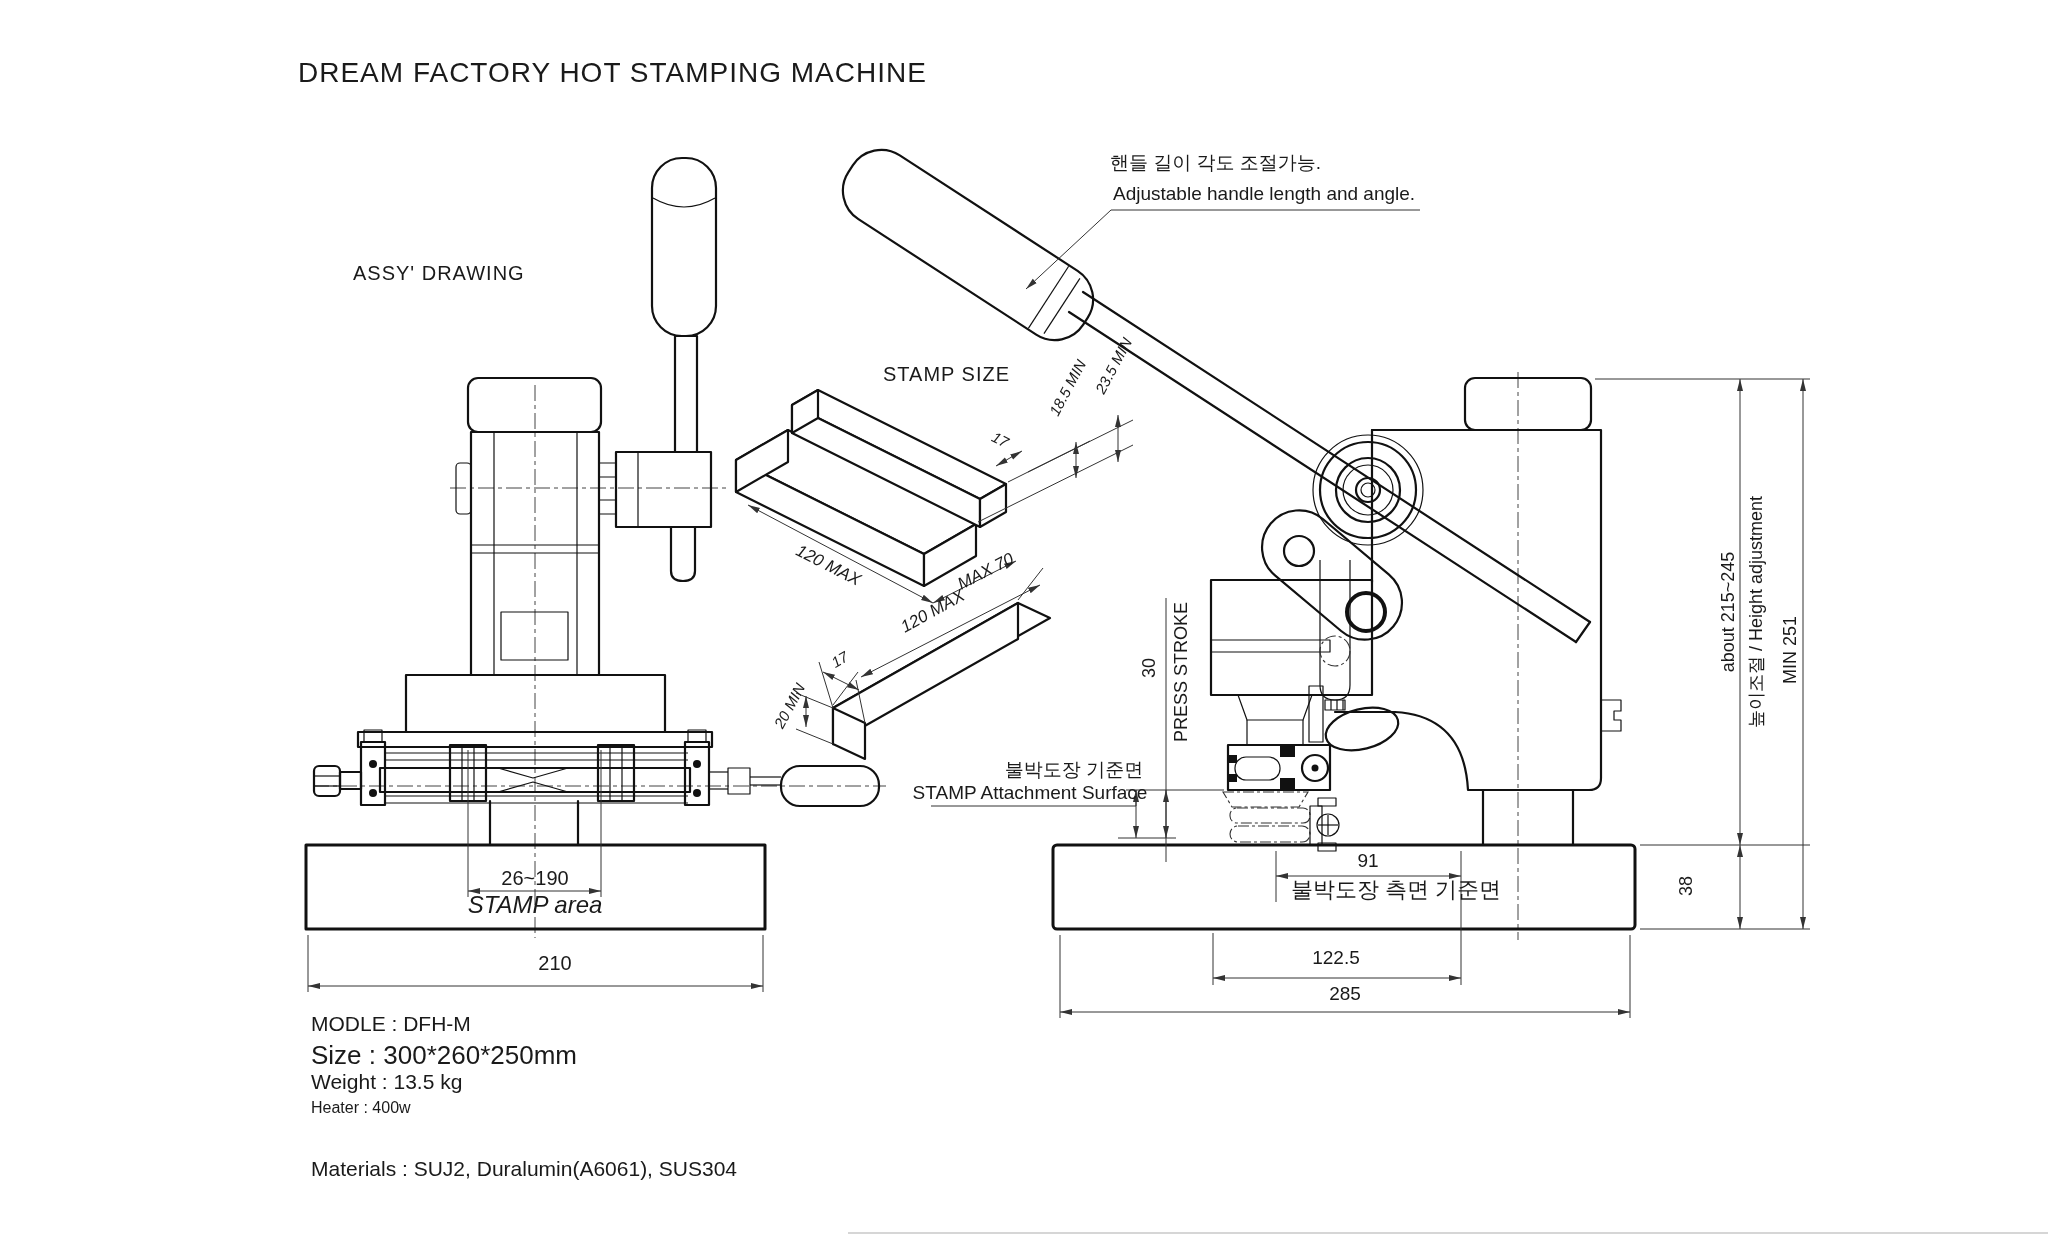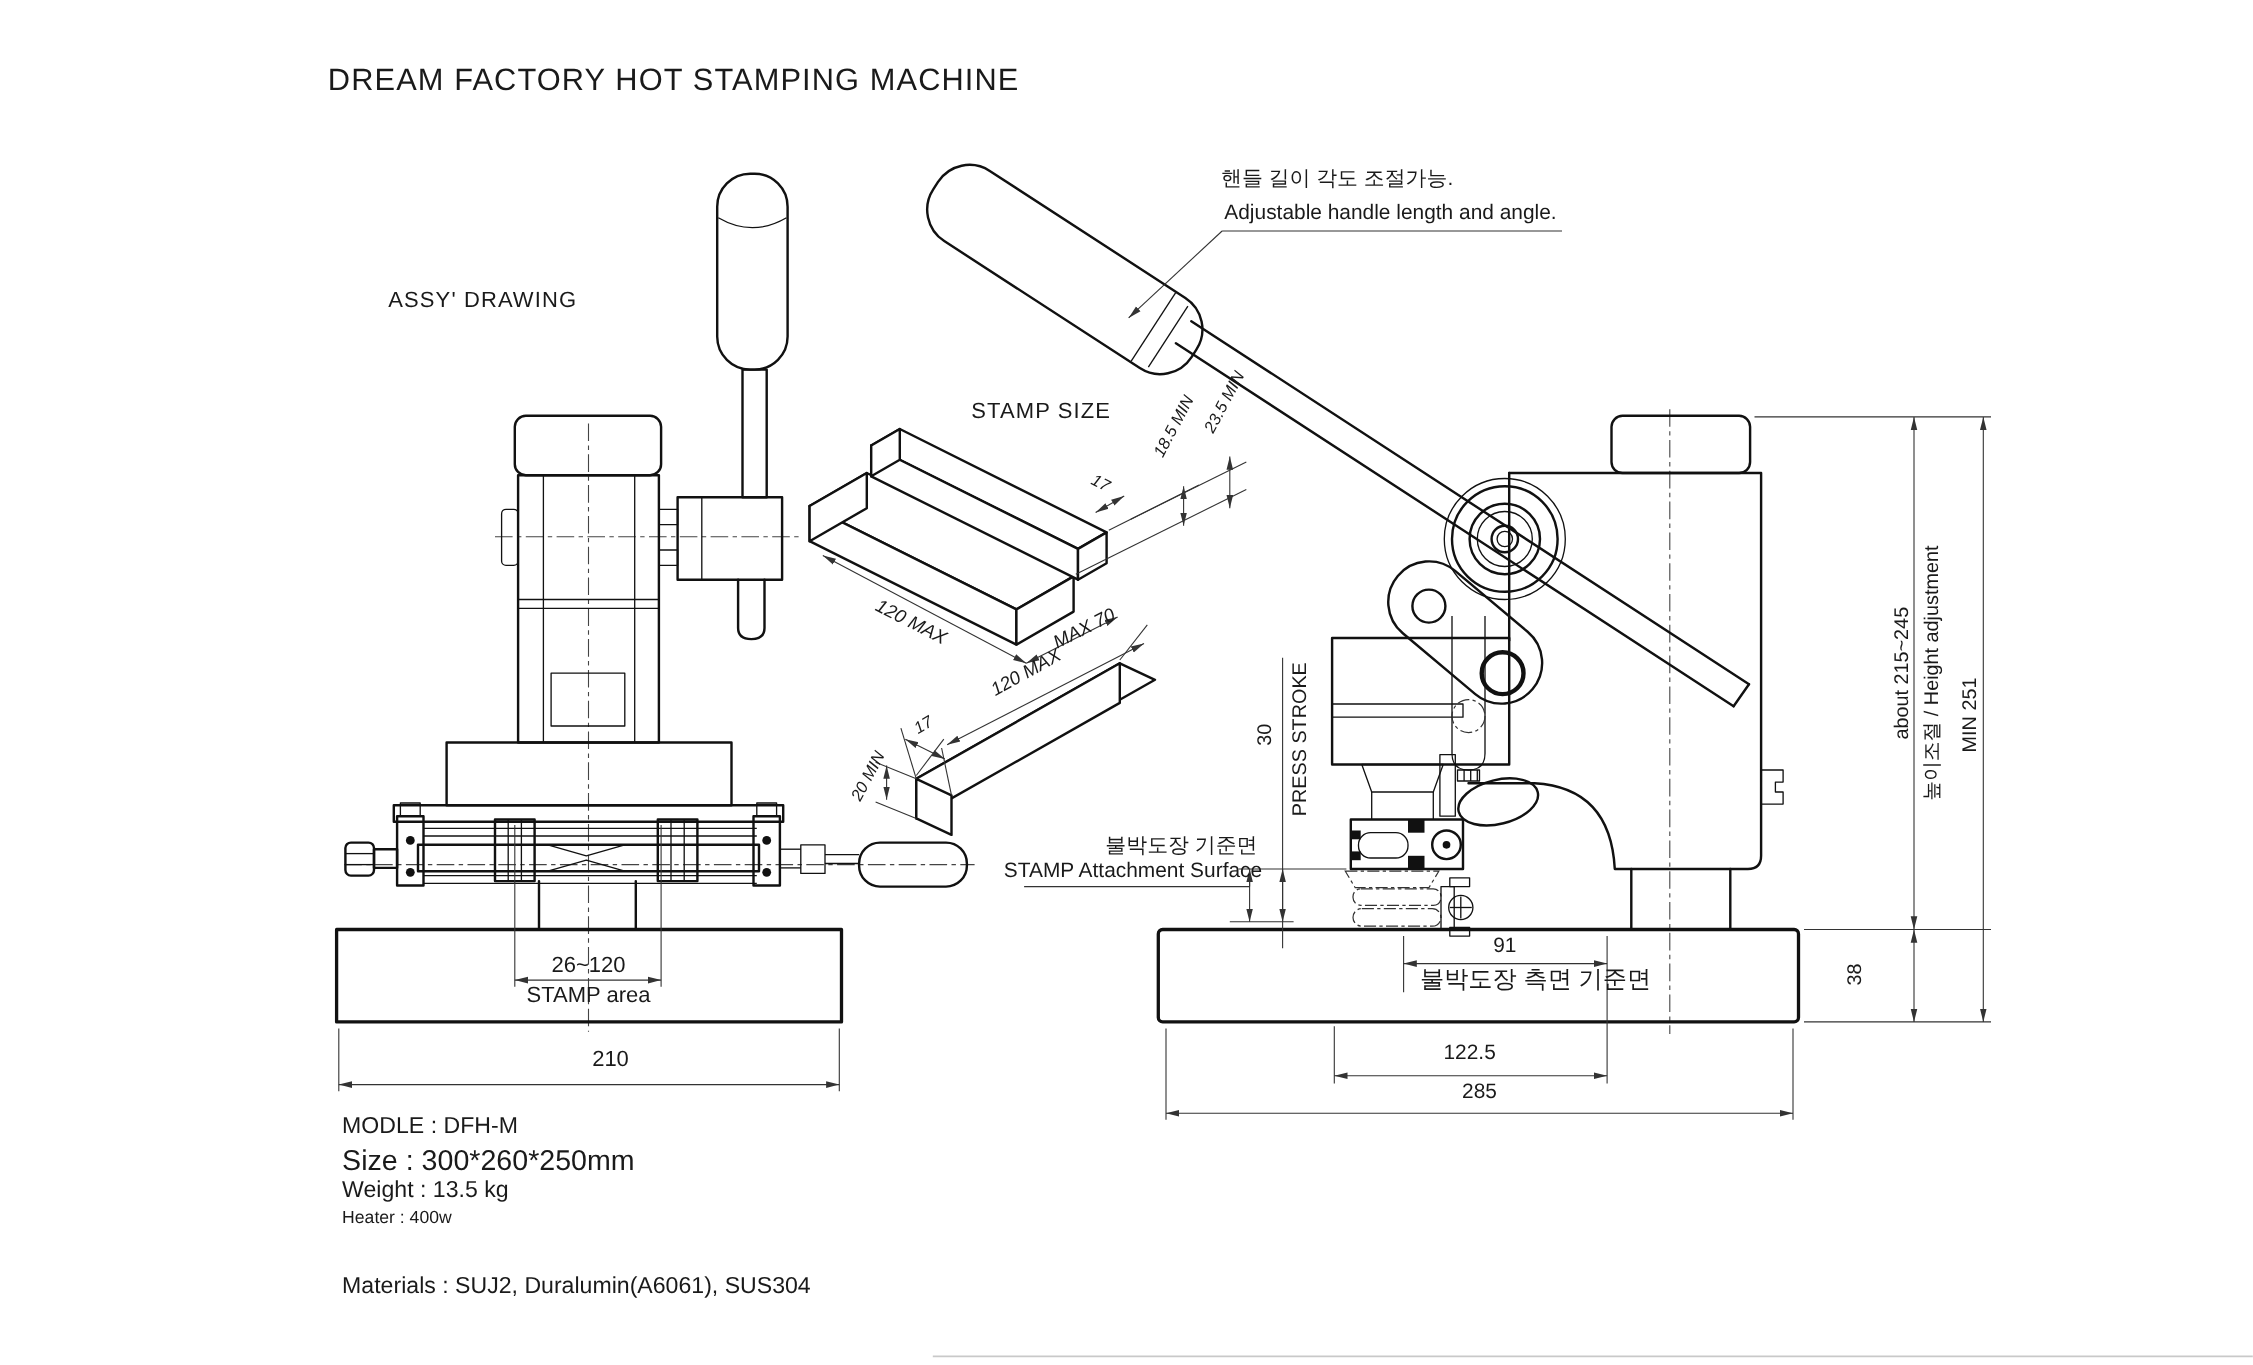--- a/index.html
+++ b/index.html
@@ -250,22 +250,22 @@
 
 <span class="lbl it" style="left:800px;top:566px;font-size:17px;transform:translate(-50%,-50%) rotate(27deg);">120 MAX</span>
 <span class="lbl it" style="left:958px;top:572px;font-size:17px;transform:translate(-50%,-50%) rotate(-27deg);">MAX 70</span>
 <span class="lbl it" style="left:972px;top:440px;font-size:15px;transform:translate(-50%,-50%) rotate(27deg);">17</span>
 <span class="lbl it" style="left:1040px;top:388px;font-size:15px;transform:translate(-50%,-50%) rotate(-62deg);">18.5 MIN</span>
 <span class="lbl it" style="left:1086px;top:366px;font-size:15px;transform:translate(-50%,-50%) rotate(-62deg);">23.5 MIN</span>
 <span class="lbl it" style="left:905px;top:612px;font-size:17px;transform:translate(-50%,-50%) rotate(-29deg);">120 MAX</span>
 <span class="lbl it" style="left:812px;top:660px;font-size:15px;transform:translate(-50%,-50%) rotate(-30deg);">17</span>
 <span class="lbl it" style="left:762px;top:706px;font-size:15px;transform:translate(-50%,-50%) rotate(-62deg);">20 MIN</span>
 
-<span class="lbl c" style="left:507px;top:878px;font-size:20px;">26~120</span>
-<span class="lbl c" style="left:507px;top:905px;font-size:20px;">STAMP area</span>
+<span class="lbl c" style="left:507px;top:878px;font-size:20px;">26~190</span>
+<span class="lbl c" style="left:507px;top:905px;font-size:24px;font-style:italic;">STAMP area</span>
 <span class="lbl c" style="left:527px;top:963px;font-size:20px;">210</span>
 
 <span class="lbl" style="left:1122px;top:668px;font-size:18px;transform:translate(-50%,-50%) rotate(-90deg);">30</span>
 <span class="lbl" style="left:1154px;top:672px;font-size:18px;transform:translate(-50%,-50%) rotate(-90deg);">PRESS STROKE</span>
 <span class="lbl c" style="left:1046px;top:770px;font-size:19px;">불박도장 기준면</span>
 <span class="lbl c" style="left:1002px;top:793px;font-size:19px;">STAMP Attachment Surface</span>
 <span class="lbl c" style="left:1340px;top:861px;font-size:19px;">91</span>
 <span class="lbl c" style="left:1368px;top:890px;font-size:22px;">불박도장 측면 기준면</span>
 <span class="lbl c" style="left:1308px;top:958px;font-size:19px;">122.5</span>
 <span class="lbl c" style="left:1317px;top:994px;font-size:19px;">285</span>

